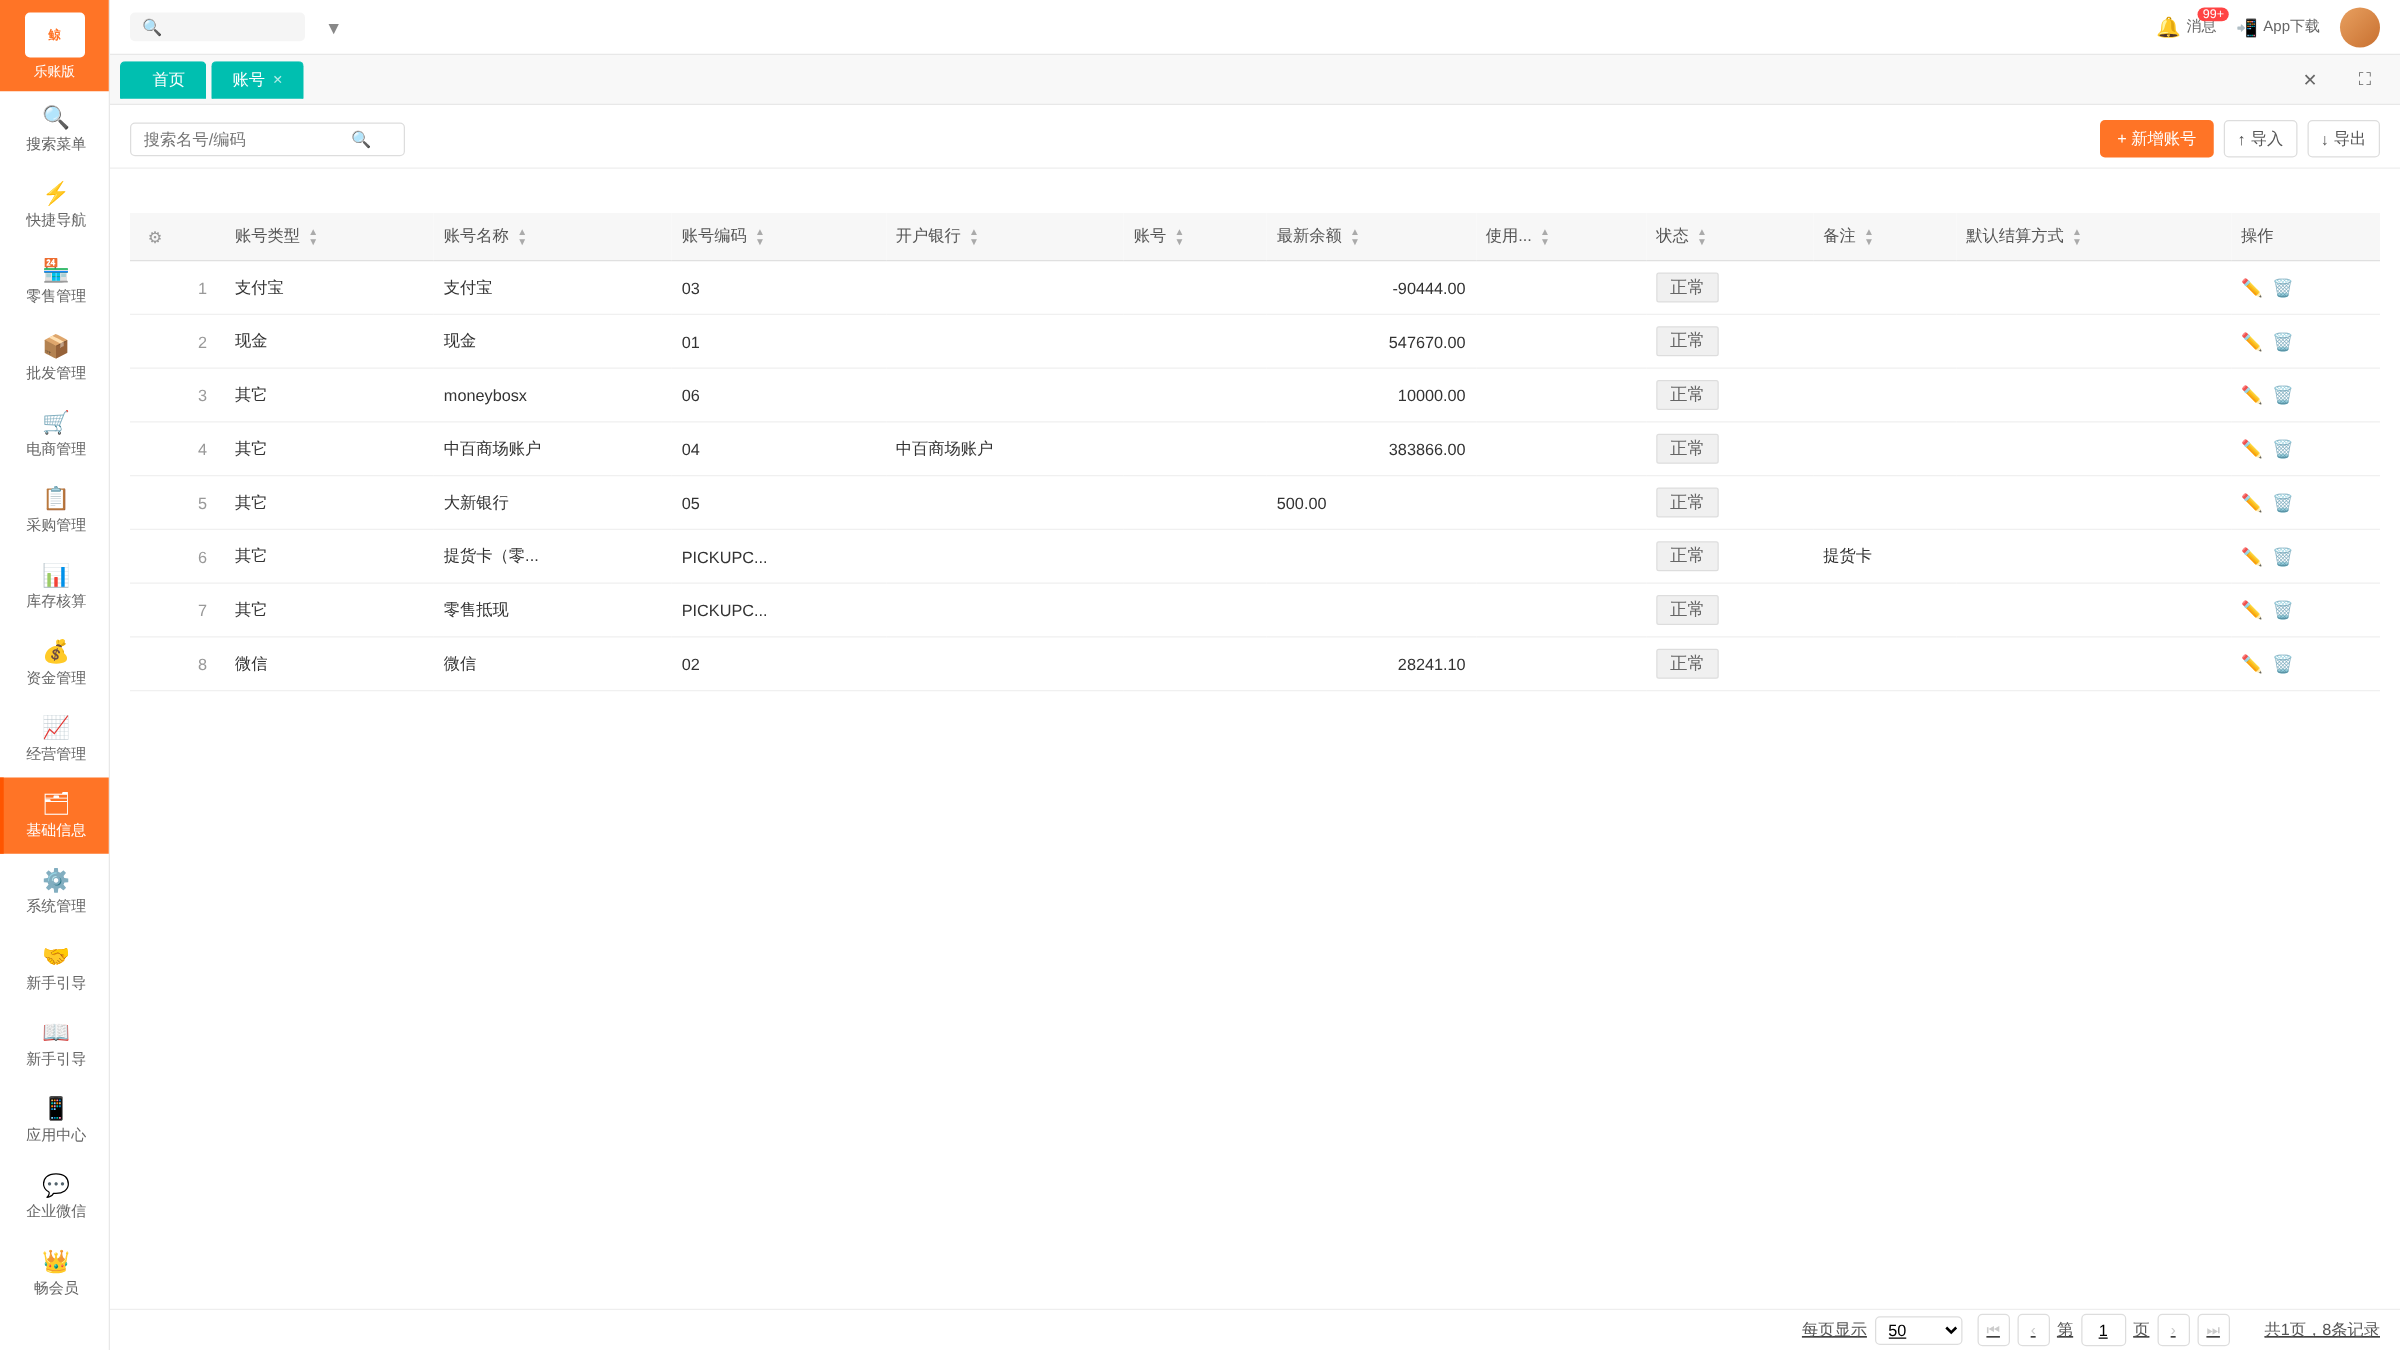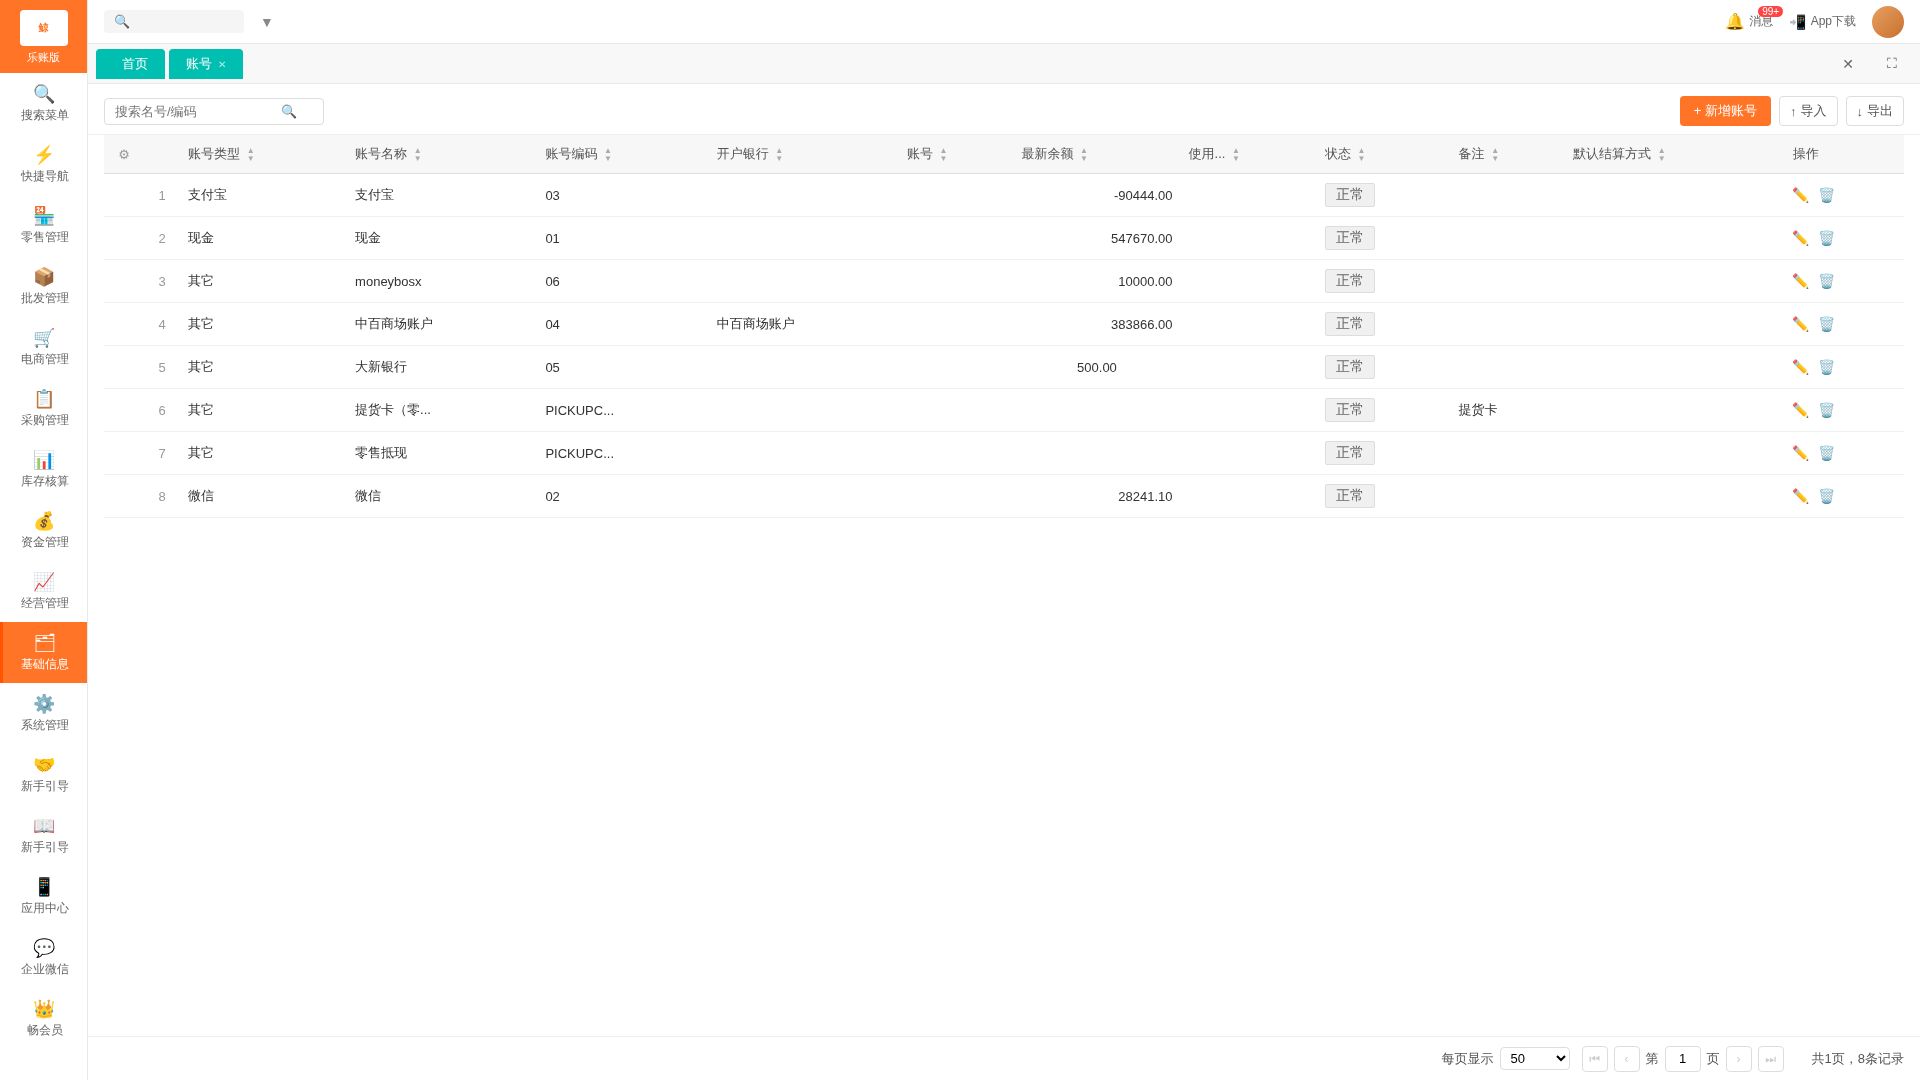--- a/index.html
+++ b/index.html
@@ -180,20 +180,21 @@
     }
 
     
     .content {
       flex: 1;
       background: #fff;
       overflow: auto;
       display: flex;
       flex-direction: column;
       position: relative;
+      gap: 35px;
     }
     .content-header {
       display: flex;
       align-items: center;
       justify-content: space-between;
       padding: 12px 16px 8px;
       border-bottom: 1px solid #eee;
     }
     .search-box {
       display: flex;
@@ -307,28 +308,29 @@
     
     .gear-cell {
       width: 40px;
       text-align: center;
       cursor: pointer;
       color: #999;
     }
 
     
     .table-footer {
-      height: 44px;
+      height: 33px;
       display: flex;
       align-items: center;
       justify-content: flex-end;
       padding: 0 16px;
       gap: 12px;
       border-top: 1px solid #eee;
       flex-shrink: 0;
+      text-decoration: underline;
     }
     .page-size {
       display: flex;
       align-items: center;
       gap: 6px;
       font-size: 13px;
       color: #555;
     }
     .page-size select {
       border: 1px solid #ddd;
@@ -694,21 +696,21 @@
       </td>
     </tr>
             <tr>
       <td class="gear-cell"></td>
       <td class="row-num">5</td>
       <td>其它</td>
       <td>大新银行</td>
       <td>05</td>
       <td></td>
       <td></td>
-      <td style="text-align:center;">500.00</td>
+      <td style="text-align:left;">500.00</td>
       <td></td>
       <td>
         <span class="status-badge">正常</span>
       </td>
       <td></td>
       <td></td>
       <td>
         <div class="action-icons">
           <span class="action-icon" title="编辑">✏️</span>
           <span class="action-icon" title="删除">🗑️</span>

